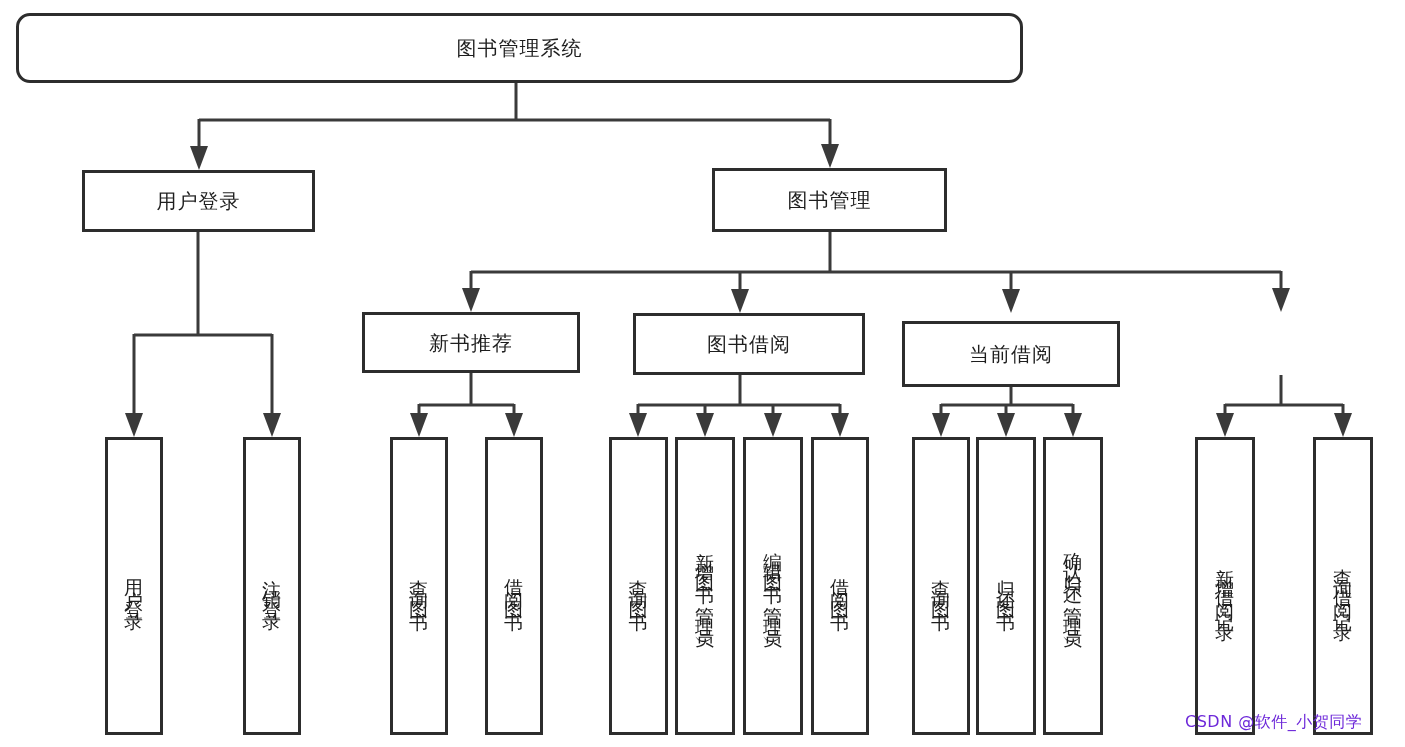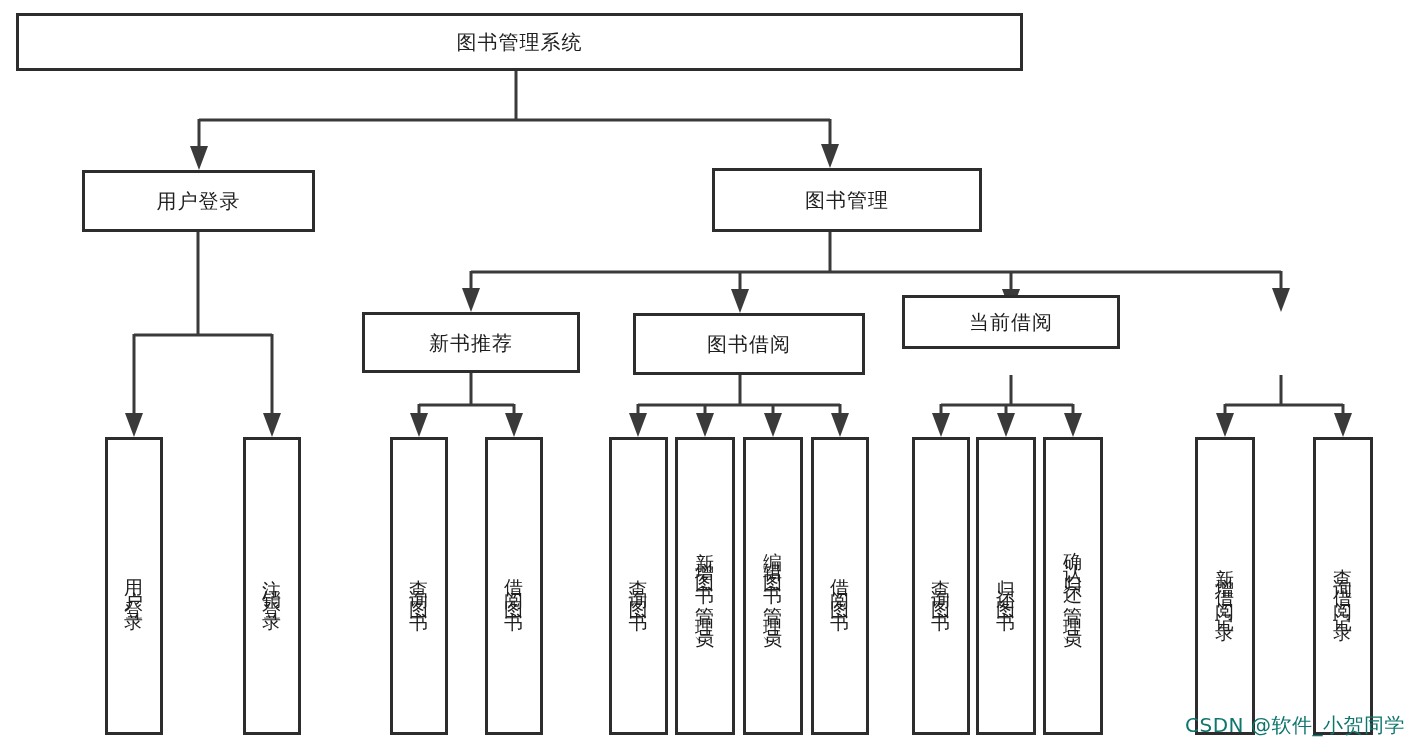--- a/index.html
+++ b/index.html
@@ -15,44 +15,44 @@
     display:flex;align-items:center;justify-content:center;
     line-height:1;
   }
   .h{font-size:20px;letter-spacing:1px;}
   .v{
     top:437px;height:298px;
     writing-mode:vertical-rl;text-orientation:mixed;
     font-size:19px;letter-spacing:11px;
   }
   
-  #n-root   {left:16px;  top:13px;  width:1007px;height:58px;}
+  #n-root   {left:16px;  top:13px;  width:1007px;height:70px;border-radius:14px;}
   #n-login  {left:82px;  top:170px; width:233px; height:62px;}
-  #n-mgmt   {left:712px; top:168px; width:270px; height:64px;}
+  #n-mgmt   {left:712px; top:168px; width:235px; height:64px;}
   #n-newrec {left:362px; top:312px; width:218px; height:61px;}
   #n-borrow {left:633px; top:313px; width:232px; height:62px;}
-  #n-current{left:902px; top:295px; width:218px; height:54px;}
+  #n-current{left:902px; top:321px; width:218px; height:66px;}
   #n-records{left:1173px;top:312px; width:217px; height:63px;}
   
   #l-1 {left:105px; width:58px;}
   #l-2 {left:243px; width:58px;}
   #l-3 {left:390px; width:58px;}
   #l-4 {left:485px; width:58px;}
   #l-5 {left:609px; width:59px;}
   #l-6 {left:675px; width:60px;}
   #l-7 {left:743px; width:60px;}
   #l-8 {left:811px; width:58px;}
   #l-9 {left:912px; width:58px;}
   #l-10{left:976px; width:60px;}
   #l-11{left:1043px;width:60px;}
   #l-12{left:1195px;width:60px;}
   #l-13{left:1313px;width:60px;}
   .watermark{
     position:absolute;left:1185px;top:712px;
-    font-size:20px;color:#0f766e;letter-spacing:.5px;white-space:nowrap;
+    font-size:16px;color:#6d28d9;letter-spacing:.5px;white-space:nowrap;
   }
 </style>
 </head>
 <body>
 
 <div class="canvas">
 
   <svg class="connectors" viewBox="0 0 1405 747" aria-hidden="true">
 
     <path fill="none" stroke="#3a3a3a" stroke-width="3" d="M516,70 L516,120 M199,120 L830,120 M199,119 L199,150 M830,119 L830,148

